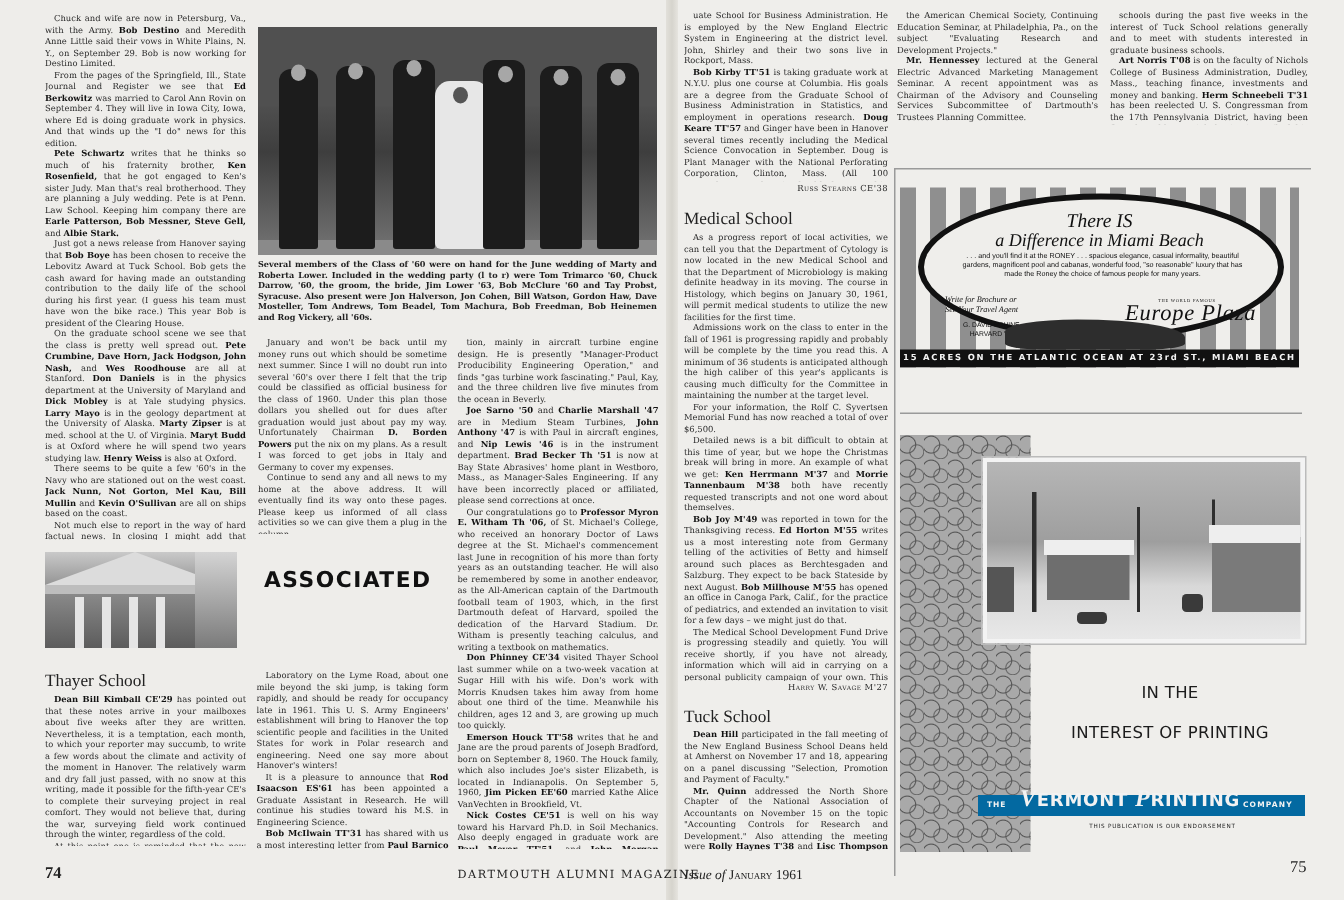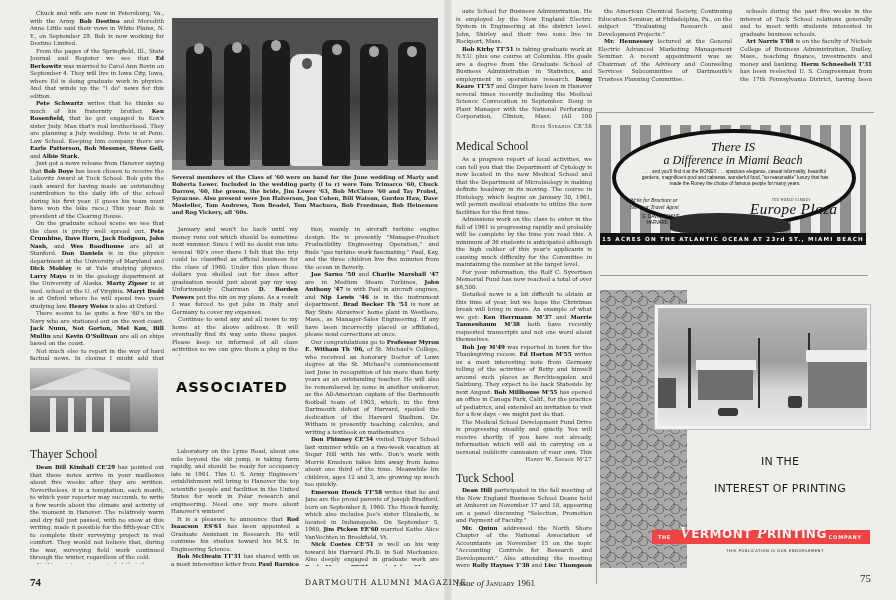--- a/index.html
+++ b/index.html
@@ -35,21 +35,21 @@
   .ad-logo small { font-size: 3px; font-style: normal; position: absolute; left: 22px; top: -2px; line-height: 3.5px; }
   .hotel { position: absolute; left: 70px; top: 88px; width: 120px; height: 20px; background: #2d2d2d; border-radius: 40% 60% 20% 20%; }
   .ad-strip { position: absolute; left: 0; bottom: 0; width: 266px; height: 12px; background: #111; color: #f3f3f3; font-family: "DejaVu Sans", sans-serif; font-size: 5.6px; font-weight: bold; letter-spacing: 1.2px; line-height: 12px; text-align: center; }
   
   .pattern { position: absolute; left: 600px; top: 290px; width: 87px; height: 278px; background: #a9a9a9; background-image: radial-gradient(circle at 30% 40%, transparent 5px, #555 5.6px, transparent 6.4px), radial-gradient(circle at 70% 70%, transparent 4px, #666 4.6px, transparent 5.4px); background-size: 16px 16px, 16px 16px; }
   .winter { position: absolute; left: 655px; top: 305px; width: 215px; height: 124px; background: linear-gradient(180deg, #b6b6b6 0%, #9e9e9e 45%, #d8d8d8 70%, #e8e8e8 100%); border: 3px solid #f3f3f3; outline: 1px solid #bbb; overflow: hidden; }
   .barn { position: absolute; background: #6e6e6e; }
   .roof { position: absolute; background: #eeeeee; }
   .tree { position: absolute; width: 3px; background: #2e2e2e; }
   .interest { position: absolute; left: 700px; width: 160px; text-align: center; font-family: "DejaVu Sans", sans-serif; font-size: 11px; color: #1c1c1c; letter-spacing: 0.2px; }
-  .vp-banner { position: absolute; left: 652px; top: 530px; width: 218px; height: 14px; background: #ef4444; color: #f2f2f2; font-family: "DejaVu Sans", sans-serif; font-weight: bold; line-height: 14px; }
+  .vp-banner { position: absolute; left: 652px; top: 530px; width: 218px; height: 14px; background: #0369a1; color: #f2f2f2; font-family: "DejaVu Sans", sans-serif; font-weight: bold; line-height: 14px; }
   .vp-banner .the { position: absolute; left: 6px; font-size: 5px; letter-spacing: 0.6px; }
   .vp-banner .main { position: absolute; left: 28px; top: -4px; font-size: 12px; letter-spacing: 0.5px; }
   .vp-banner .main i { font-family: "Liberation Serif", serif; font-size: 16px; }
   .vp-banner .co { position: absolute; right: 8px; font-size: 5px; letter-spacing: 0.8px; }
   .vp-sub { position: absolute; left: 700px; top: 548px; width: 150px; text-align: center; font-family: "DejaVu Sans", sans-serif; font-size: 3.8px; letter-spacing: 0.5px; color: #222; }
   .building { position: absolute; left: 30px; top: 368px; width: 128px; height: 64px; background: linear-gradient(180deg, #c9c9c9 0%, #8c8c8c 40%, #5c5c5c 100%); overflow: hidden; }
   .pediment { position: absolute; left: 0; top: 0; width: 0; height: 0; border-left: 60px solid transparent; border-right: 60px solid transparent; border-bottom: 22px solid #dcdcdc; }
   .pillar { position: absolute; top: 30px; width: 6px; height: 34px; background: #e5e5e5; }
 </style>
 </head>

